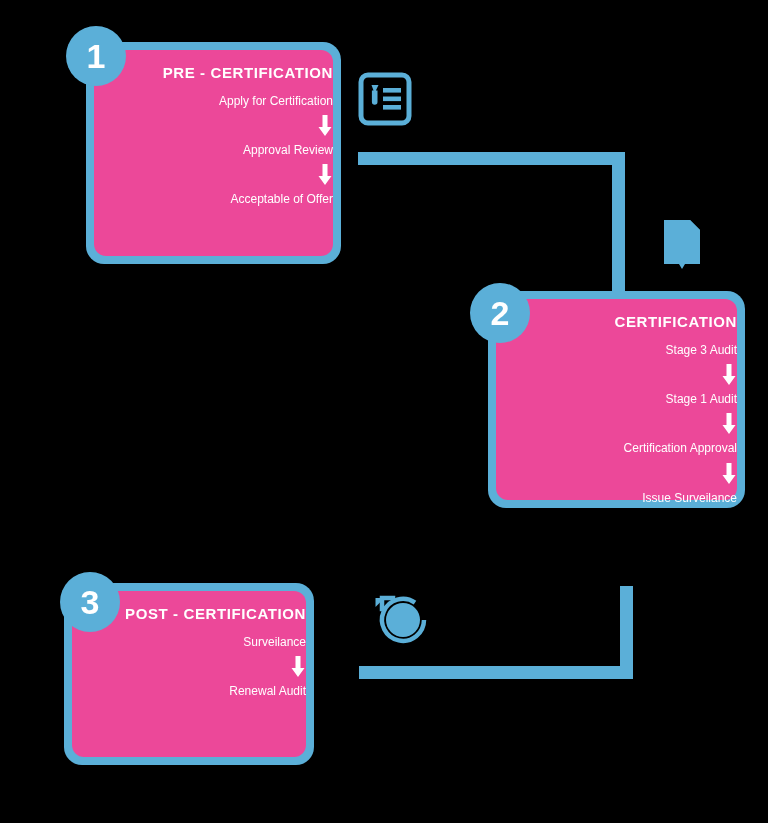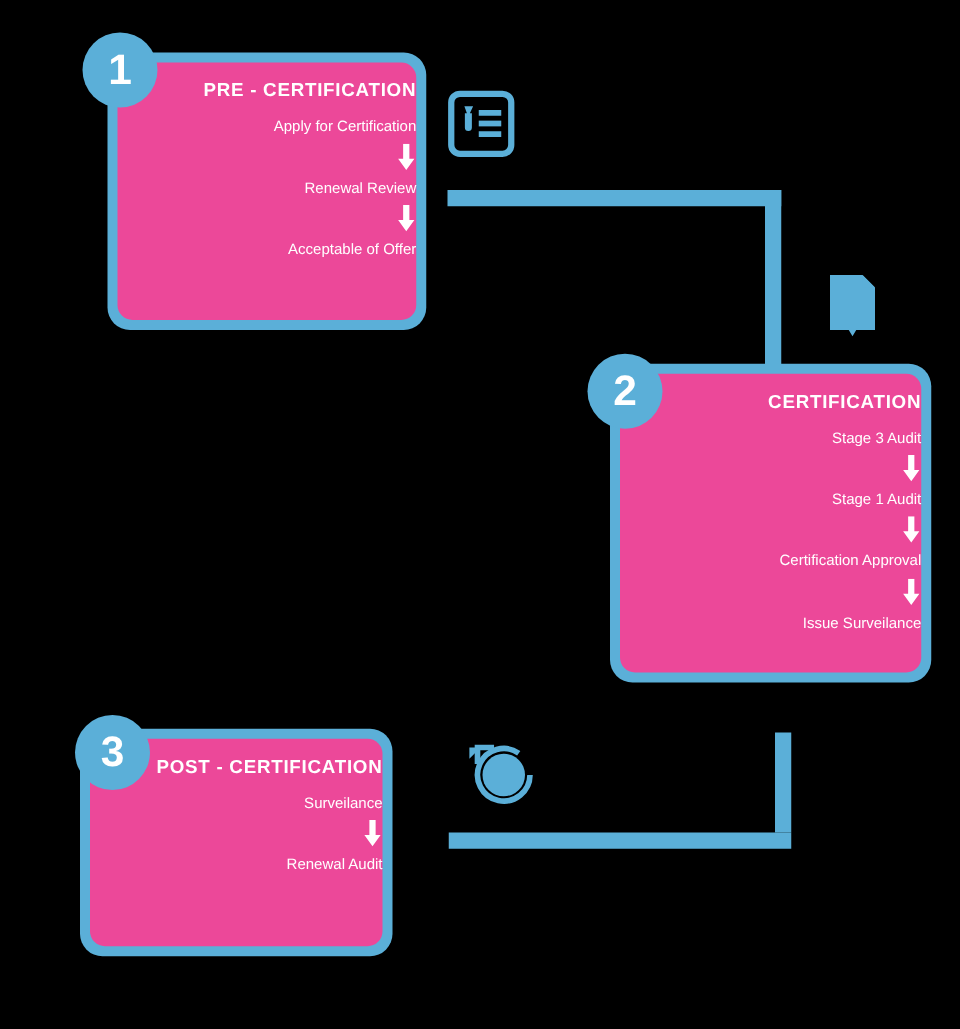--- a/index.html
+++ b/index.html
@@ -97,34 +97,34 @@
 
   <div class="stage-box" style="left:86px; top:42px; width:255px; height:222px;">
     <div class="stage-box-inner">
       <div class="stage-title">PRE - CERTIFICATION</div>
       <div class="step-text">Apply for Certification</div>
       <div class="step-arrow">
         <svg width="16" height="22" viewBox="0 0 16 22" aria-hidden="true">
           <path d="M5.5 0 h5 v12 h4 L8 21 L1.5 12 h4 z" fill="#FFFFFF"></path>
         </svg>
       </div>
-      <div class="step-text">Renewal Review</div>
+      <div class="step-text">Approval Review</div>
       <div class="step-arrow">
         <svg width="16" height="22" viewBox="0 0 16 22" aria-hidden="true">
           <path d="M5.5 0 h5 v12 h4 L8 21 L1.5 12 h4 z" fill="#FFFFFF"></path>
         </svg>
       </div>
       <div class="step-text">Acceptable of Offer</div>
     </div>
   </div>
   <div class="badge" style="left:66px; top:26px;">
     <span>1</span>
   </div>
 
-  <div class="stage-box" style="left:488px; top:291px; width:257px; height:255px;">
+  <div class="stage-box" style="left:488px; top:291px; width:257px; height:217px;">
     <div class="stage-box-inner">
       <div class="stage-title">CERTIFICATION</div>
       <div class="step-text">Stage 3 Audit</div>
       <div class="step-arrow">
         <svg width="16" height="22" viewBox="0 0 16 22" aria-hidden="true">
           <path d="M5.5 0 h5 v12 h4 L8 21 L1.5 12 h4 z" fill="#FFFFFF"></path>
         </svg>
       </div>
       <div class="step-text">Stage 1 Audit</div>
       <div class="step-arrow">

